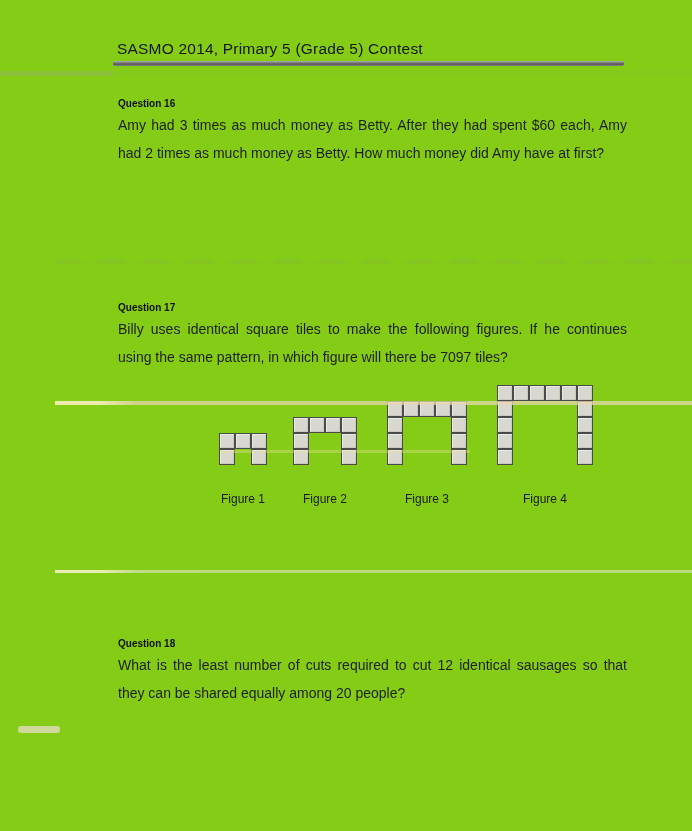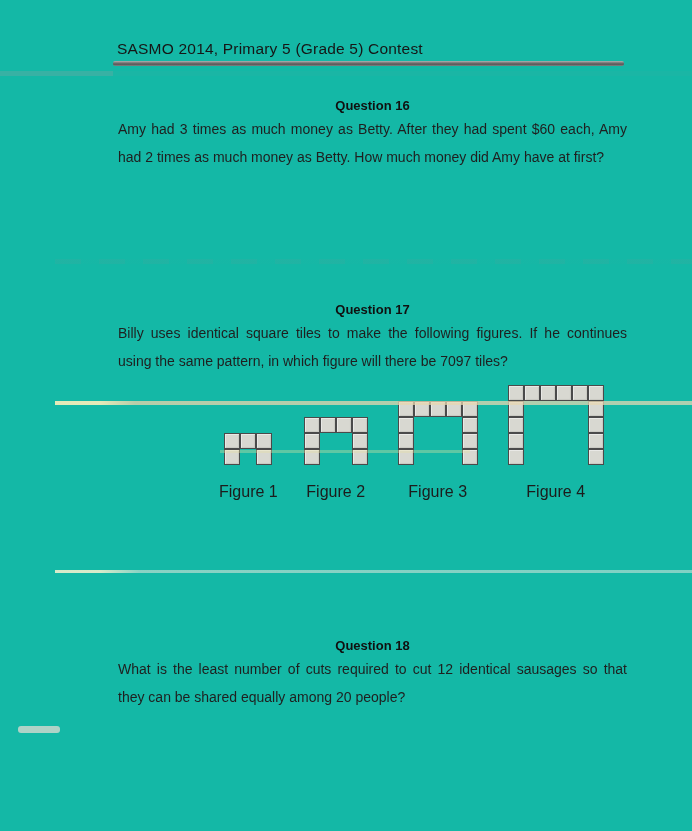--- a/index.html
+++ b/index.html
@@ -35,25 +35,24 @@
     background: linear-gradient(to bottom, #b3b3b3 0%, #6a6a6a 45%, #5c5c5c 75%, #8a8a8a 100%);
     border-radius: 2px;
   }
 
   
   .question { position: absolute; left: 118px; width: 509px; }
   #q16 { top: 98px; }
   #q17 { top: 302px; }
   #q18 { top: 638px; }
   .q-heading {
-    font-size: 13px;
+    font-size: 10px;
     font-weight: bold;
     color: #101010;
     margin-bottom: 2px;
-    text-align: center;
   }
   .qline {
     font-size: 14px;
     line-height: 28px;
     color: #1f1f1f;
     text-align: justify;
     text-align-last: justify;
   }
   .qline.last { text-align-last: left; }
 
@@ -78,22 +77,22 @@
     border: 1px solid var(--tile-border);
     background: var(--tile-fill);
     box-shadow: inset 1px 1px 0 rgba(255,255,255,0.45), inset -1px -1px 1px rgba(0,0,0,0.07);
   }
   .tile.empty {
     border: none;
     background: transparent;
     box-shadow: none;
   }
   .figure-label {
-    margin-top: 18px;
-    font-size: 16px;
+    margin-top: 27px;
+    font-size: 12px;
     color: #1c1c1c;
     white-space: nowrap;
   }
 
   
   .artifact { position: absolute; pointer-events: none; }
   #artifact-gray-band {
     left: 0; top: 71px; width: 113px; height: 5px;
     background: rgba(165,165,165,0.22);
   }
@@ -123,21 +122,21 @@
   }
   #artifact-pink-smudge {
     left: 18px; top: 726px; width: 42px; height: 7px;
     background: rgba(240,222,214,0.7);
     border-radius: 3px;
   }
 </style>
 </head>
 <body>
 
-<div class="page" style="--tile-fill: #d8d8d1; --tile-border: #4a4a4a; background: #14b8a6;">
+<div class="page" style="--tile-fill: #d8d8d1; --tile-border: #4a4a4a; background: #84cc16;">
 
   <div class="header-title">SASMO 2014, Primary 5 (Grade 5) Contest</div>
   <div class="header-rule"></div>
 
   <div class="question" id="q16">
     <div class="q-heading">Question 16</div>
     <div class="q-para">
         <div class="qline">Amy had 3 times as much money as Betty. After they had spent $60 each, Amy</div>
         <div class="qline last">had 2 times as much money as Betty. How much money did Amy have at first?</div>
       </div>

